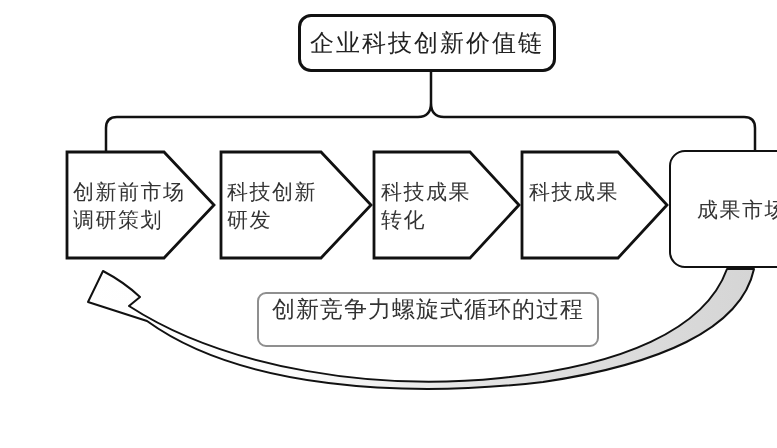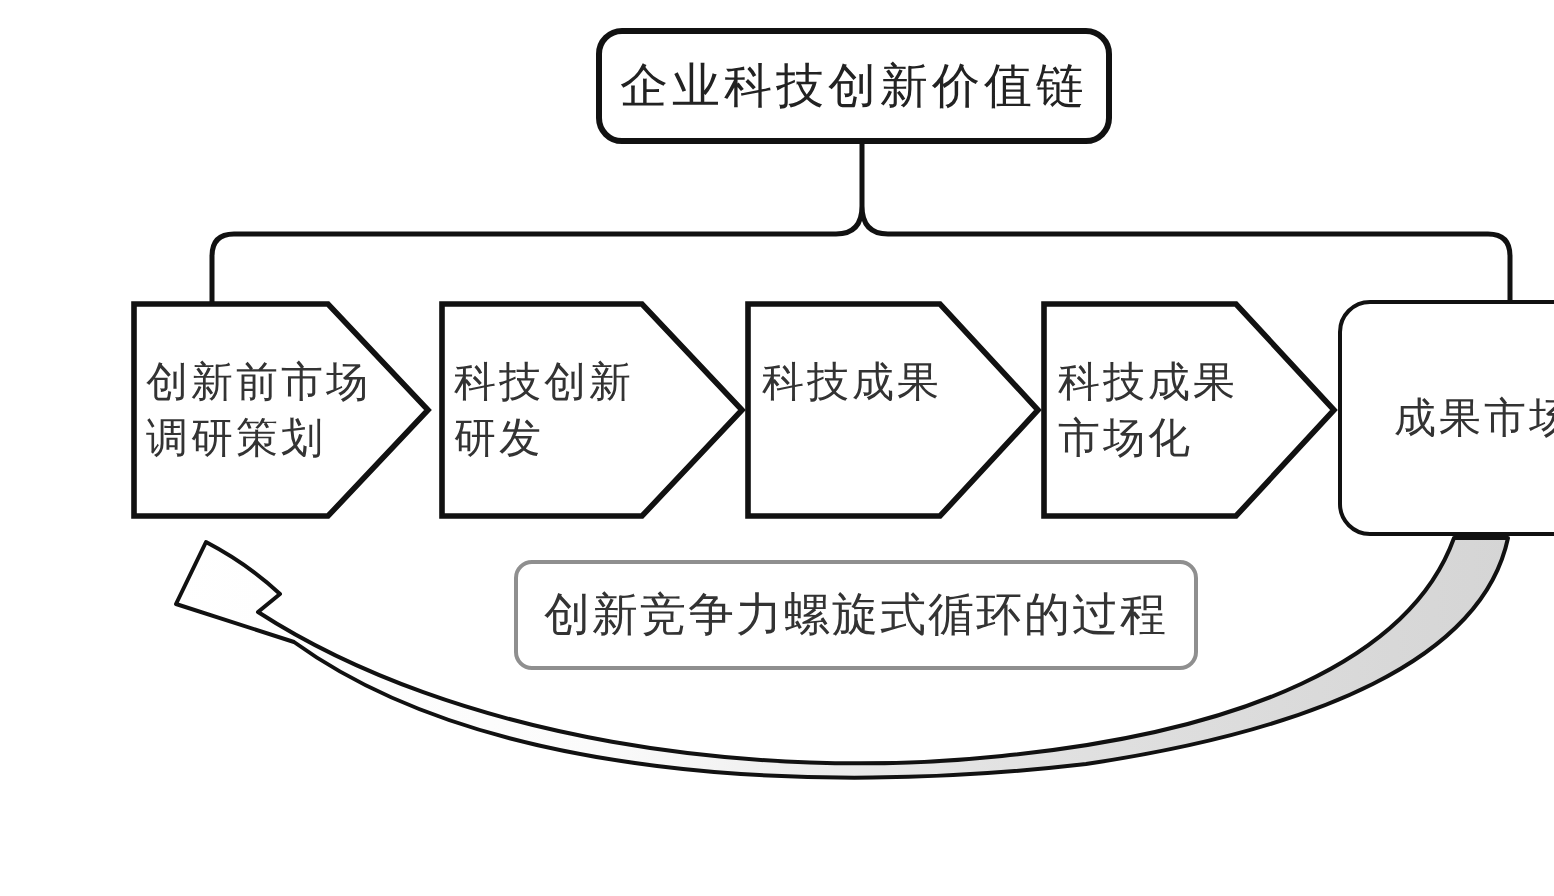--- a/index.html
+++ b/index.html
@@ -22,23 +22,23 @@
   .stage-text{
     position:absolute;top:178px;z-index:2;
     font-size:21px;line-height:28px;letter-spacing:1.5px;color:#333333;white-space:nowrap;
   }
   .stage-text span{display:block;}
   .stage-1{left:30px;}
   .stage-2{left:184px;}
   .stage-3{left:338px;}
   .stage-4{left:486px;}
   .cycle-box{
-    position:absolute;left:214px;top:280px;width:342px;height:55px;z-index:2;
+    position:absolute;left:214px;top:292px;width:342px;height:55px;z-index:2;
     border:2px solid #8f8f8f;border-radius:9px;background:#ffffff;box-sizing:border-box;
-    display:flex;align-items:center;justify-content:center;
+    display:flex;justify-content:center;
     font-size:23px;letter-spacing:1px;color:#333333;
   }
   .caption{
     position:absolute;left:0;top:403px;width:777px;z-index:2;
     text-align:center;font-size:28px;font-weight:bold;color:#000000;
     letter-spacing:3px;white-space:pre;
   }
 </style>
 </head>
 <body>
@@ -81,24 +81,24 @@
   <div class="stage-text stage-2">
     <span>科技创新</span>
     <span>研发</span>
   </div>
   <div class="stage-text stage-1">
     <span>创新前市场</span>
     <span>调研策划</span>
   </div>
   <div class="stage-text stage-3">
     <span>科技成果</span>
+    <span>转化</span>
   </div>
   <div class="stage-text stage-4">
     <span>科技成果</span>
-    <span>市场化</span>
   </div>
 
   <div class="box end-box">
     <span>成果市场</span>
   </div>
 
   <div class="cycle-box">
     <span>创新竞争力螺旋式循环的过程</span>
   </div>
 

